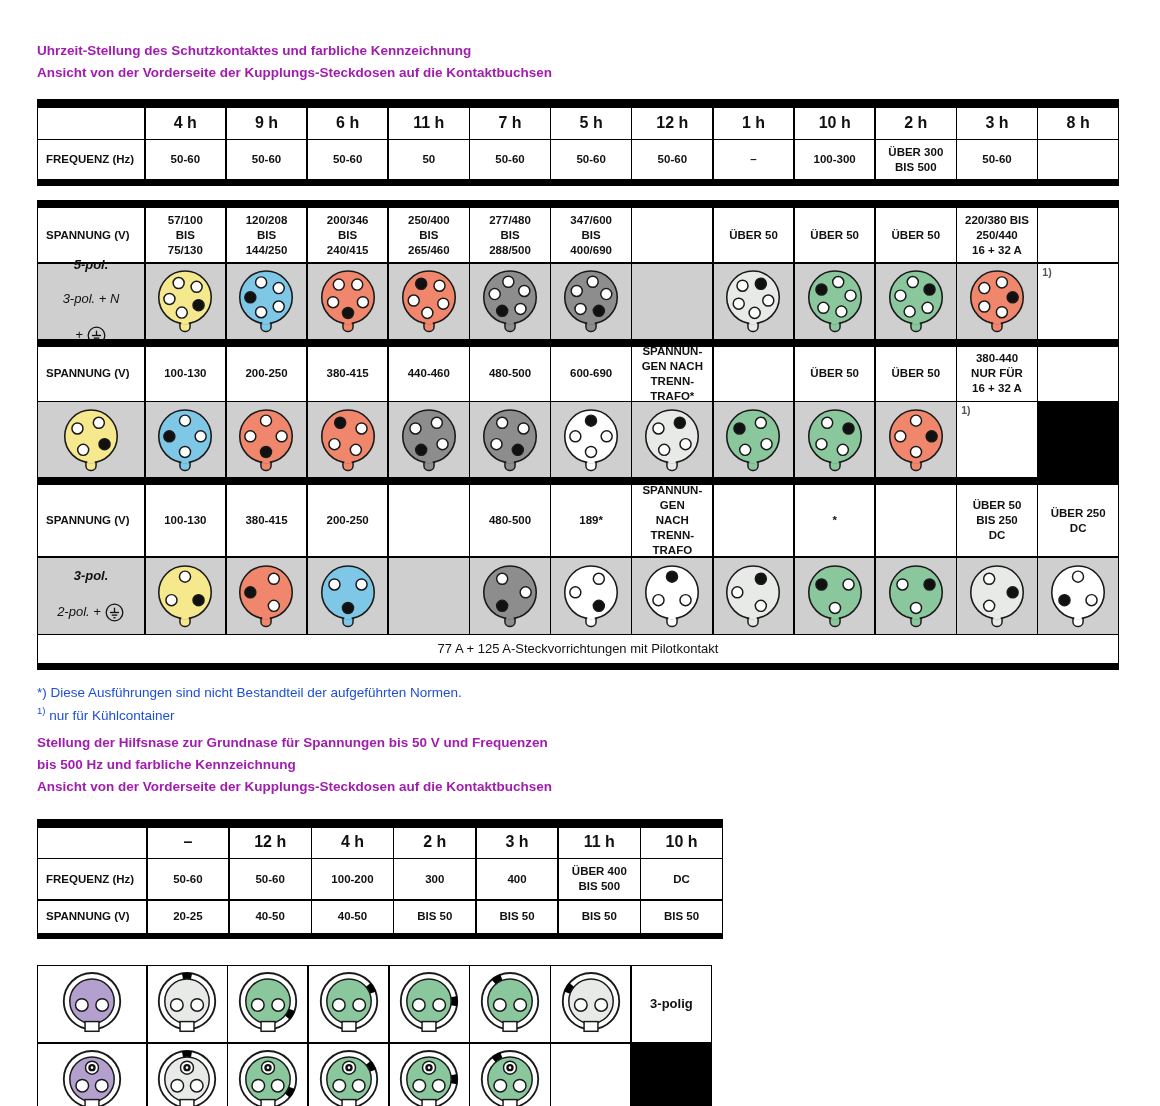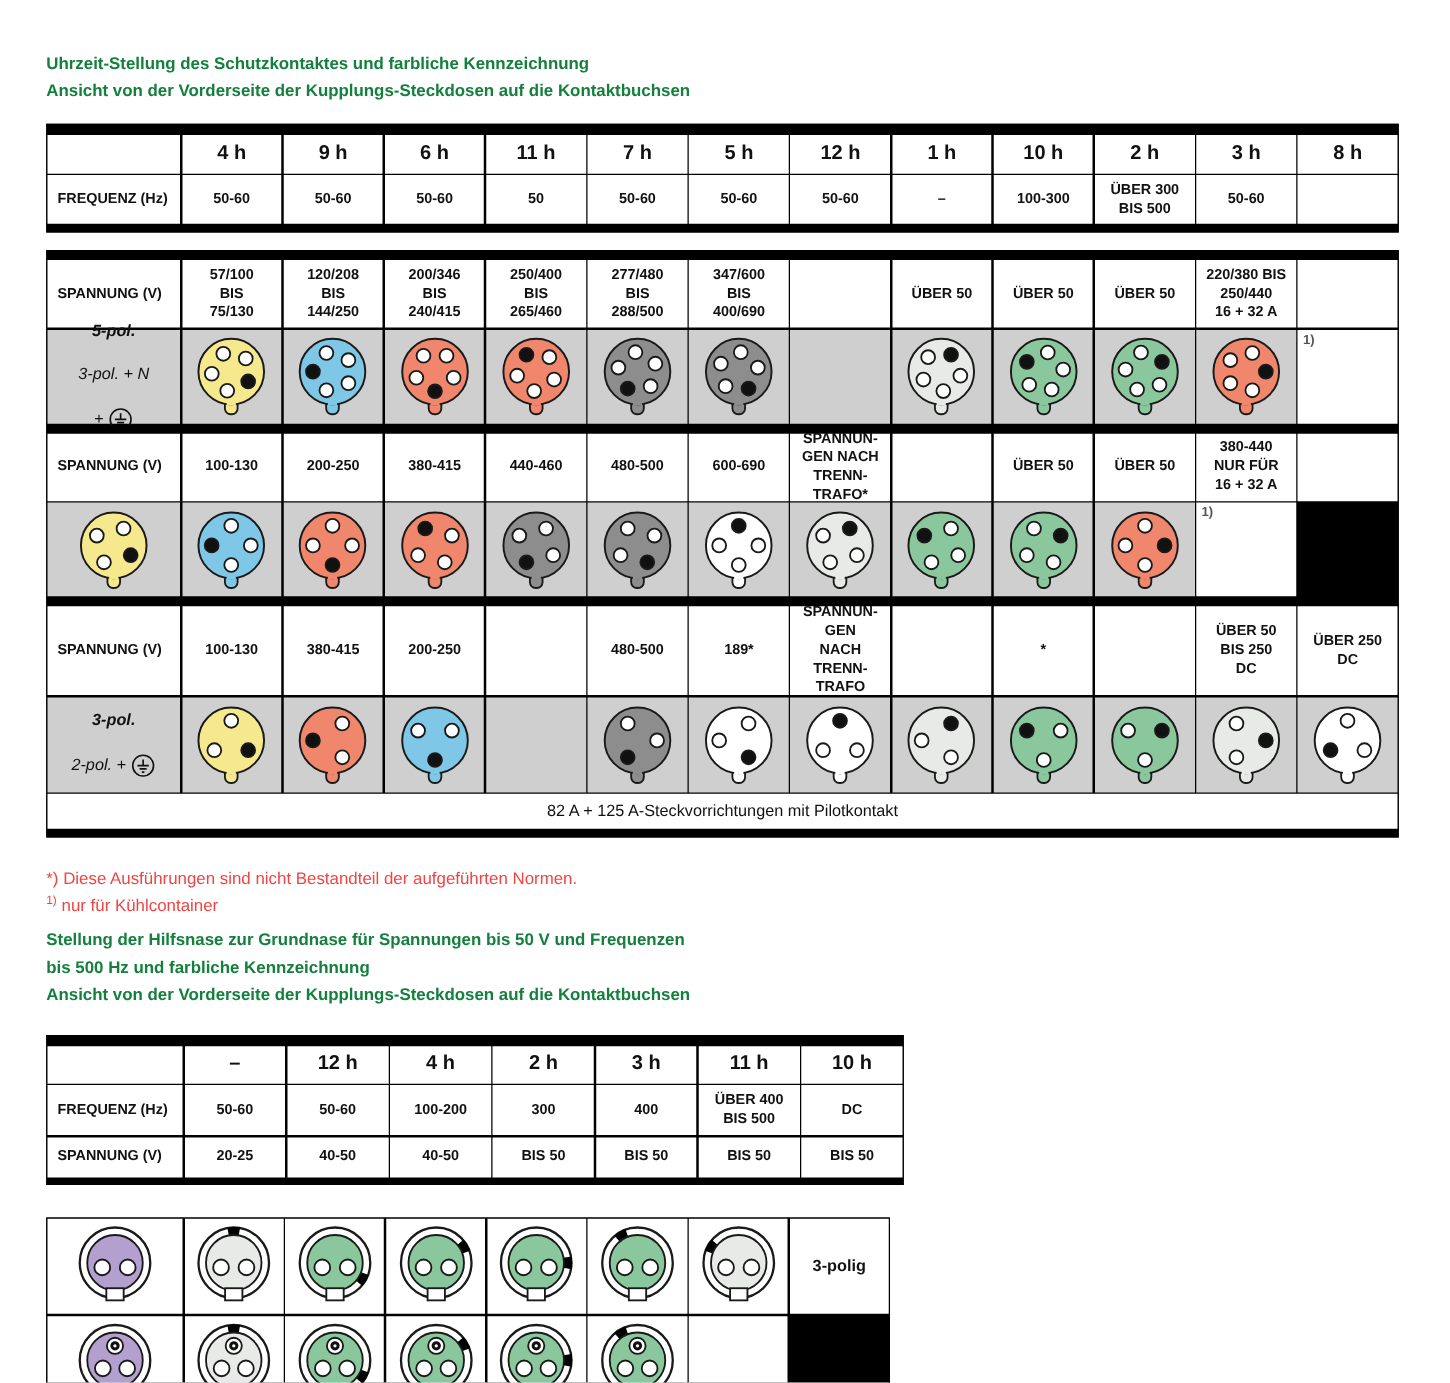--- a/index.html
+++ b/index.html
@@ -1,37 +1,37 @@
 <!DOCTYPE html>
 <html><head>
 <meta charset="utf-8">
 <style>
   html,body{margin:0;padding:0;background:#fff;}
   .page{width:1160px;height:1106px;box-sizing:border-box;background:#fff;
         padding:40px 0 0 37px;font-family:"Liberation Sans",sans-serif;color:#151515;}
-  .title{font-weight:bold;font-size:13.5px;line-height:1.6;color:#15803d;}
+  .title{font-weight:bold;font-size:13.5px;line-height:1.6;color:#a21caf;}
   .grid{display:grid;gap:1.5px;background:#000;border:1.5px solid #000;box-sizing:content-box;}
   #t1a{width:1080px;grid-template-columns:106px repeat(12,1fr);grid-template-rows:6px 31px 39px 4px;margin-top:16px;}
   #t1b{width:1080px;grid-template-columns:106px repeat(12,1fr);
        grid-template-rows:6px 54px 75px 5px 54px 75px 5px 71px 76px 28px 4px;margin-top:14px;}
   #t2{width:684px;grid-template-columns:108px repeat(7,1fr);grid-template-rows:6px 30px 40px 32px 4px;margin-top:22px;}
   #t3{width:673px;grid-template-columns:108px repeat(7,1fr);grid-template-rows:76px 76px;margin-top:26px;}
   .c{background:#fff;display:flex;flex-direction:column;align-items:center;justify-content:center;
      text-align:center;font-weight:bold;font-size:11.5px;line-height:1.3;white-space:pre-line;color:#111;}
   .hdr{font-size:16px;}
   .lbl{flex-direction:row;justify-content:flex-start;padding-left:8px;text-align:left;}
   .bar{grid-column:1/-1;background:#000;}
   .conn{background:#CFCFCF;}
   .notecell{background:#fff;position:relative;}
   .note{position:absolute;top:2px;left:4px;font-size:10.5px;color:#555;font-weight:bold;}
   .plabel{background:#CFCFCF;font-weight:normal;font-size:13px;gap:17px;font-style:italic;}
   .plline{display:flex;align-items:center;gap:3px;}
   .pl-first{font-weight:bold;}
   .foot{grid-column:1/-1;font-weight:normal;font-size:13px;}
-  .fnotes{margin-top:22px;font-size:13.5px;line-height:1.6;color:#ef4444;}
+  .fnotes{margin-top:12px;font-size:13.5px;line-height:1.6;color:#1d4ed8;}
   .fnotes sup{font-size:9.5px;}
   .t3lbl{font-size:13px;}
   .csvg{display:block;}
 </style>
 </head>
 <body>
 
 <div class="page">
   <div class="title">
     <div>Uhrzeit-Stellung des Schutzkontaktes und farbliche Kennzeichnung</div>
@@ -437,21 +437,21 @@
           <circle cx="29.5" cy="20.3" r="6" fill="#fff" stroke="#1a1a1a" stroke-width="1.6"></circle>
         </svg></div>
       <div class="c conn"><svg class="csvg" width="70" height="72" viewBox="0 0 76 78">
           <rect x="32.5" y="56" width="11" height="16" rx="5" fill="#FFFFFF" stroke="#1a1a1a" stroke-width="1.6"></rect>
           <circle cx="38" cy="35" r="28.5" fill="#FFFFFF" stroke="#1a1a1a" stroke-width="1.7"></circle>
           <rect x="34" y="56" width="8" height="8.5" fill="#FFFFFF"></rect>
           <circle cx="23.3" cy="43.5" r="6" fill="#111" stroke="#1a1a1a" stroke-width="1.6"></circle>
           <circle cx="38.0" cy="18.0" r="6" fill="#fff" stroke="#1a1a1a" stroke-width="1.6"></circle>
           <circle cx="52.7" cy="43.5" r="6" fill="#fff" stroke="#1a1a1a" stroke-width="1.6"></circle>
         </svg></div>
-      <div class="c foot">82 A + 125 A-Steckvorrichtungen mit Pilotkontakt</div>
+      <div class="c foot">77 A + 125 A-Steckvorrichtungen mit Pilotkontakt</div>
       <div class="c bar"></div>
     </div>
 
   <div class="fnotes">
     <div>*) Diese Ausführungen sind nicht Bestandteil der aufgeführten Normen.</div>
     <div><sup>1)</sup><span> nur für Kühlcontainer</span></div>
   </div>
 
   <div class="title" style="margin-top:6px">
     <div>Stellung der Hilfsnase zur Grundnase für Spannungen bis 50 V und Frequenzen</div>

